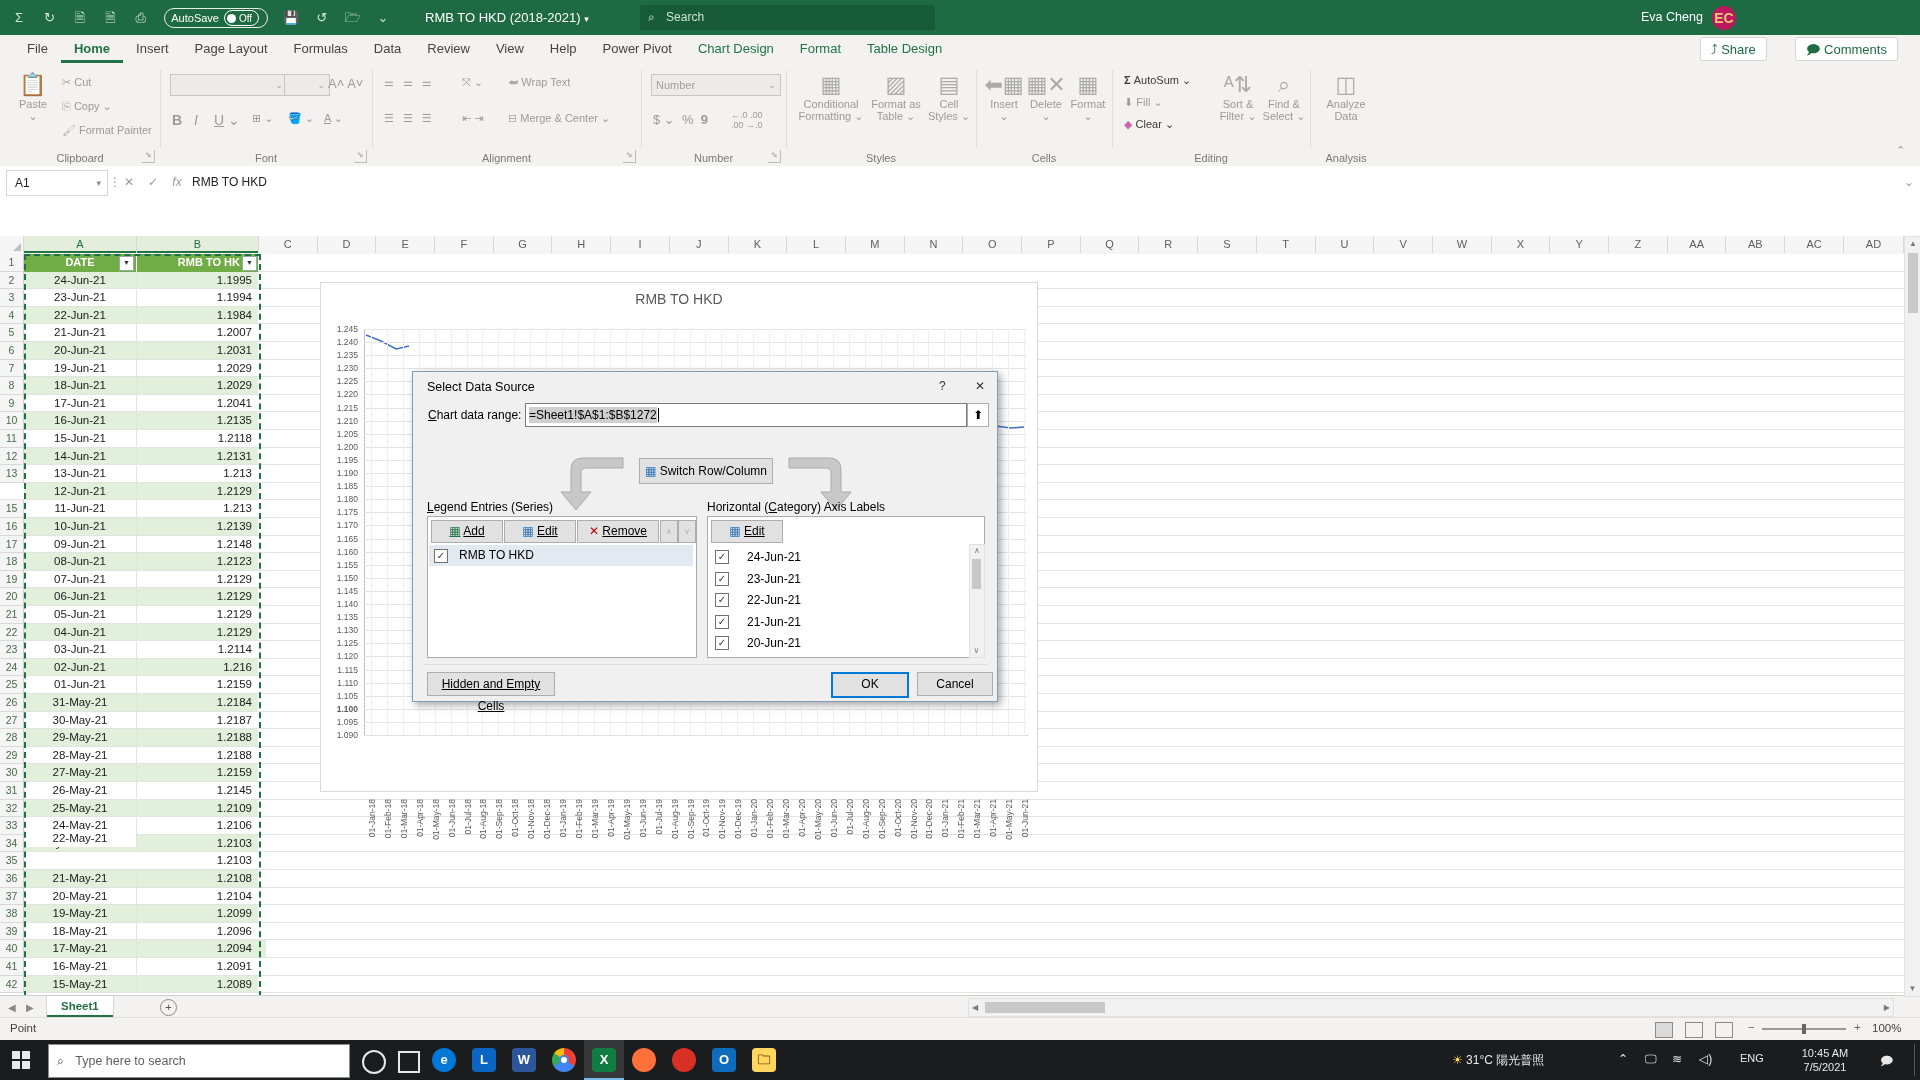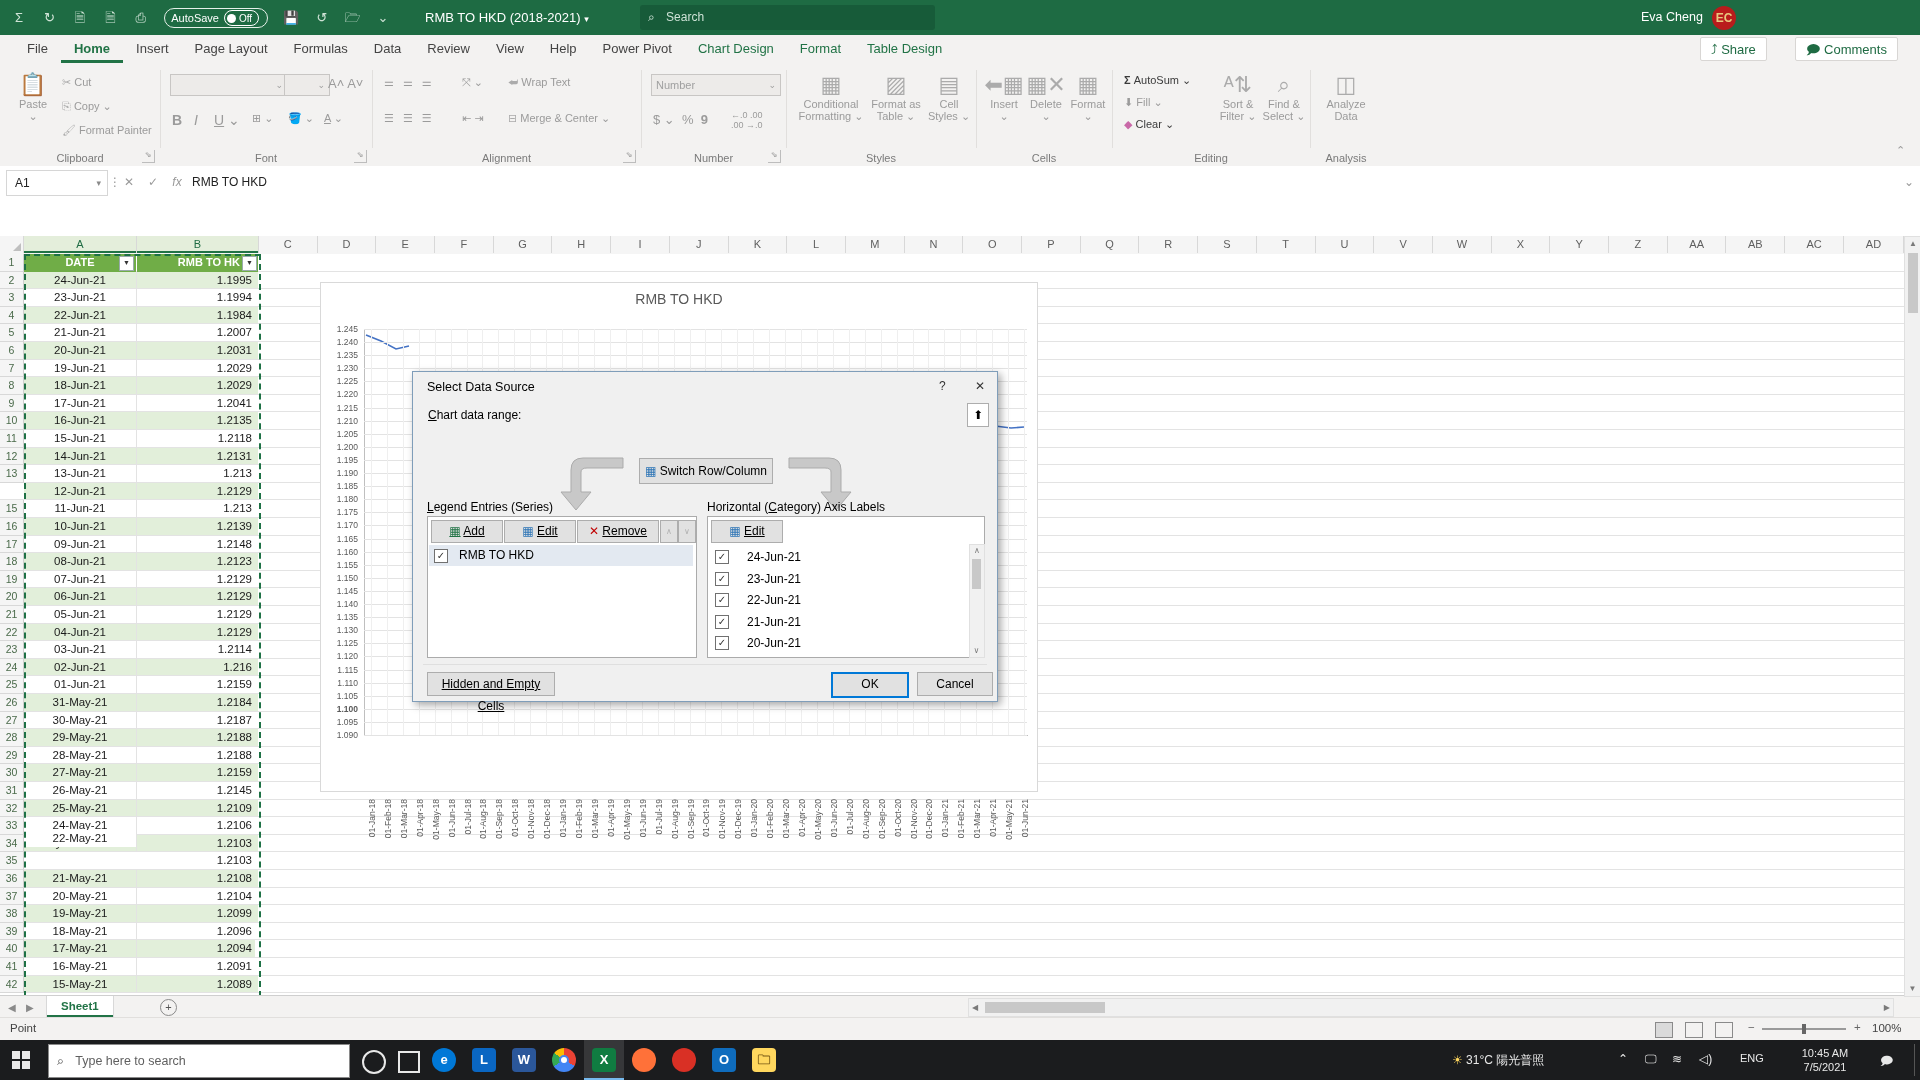--- a/index.html
+++ b/index.html
@@ -6,21 +6,21 @@
   #screen{position:relative;width:1920px;height:1080px;background:#fff;overflow:hidden;
           font-family:"Liberation Sans","DejaVu Sans",sans-serif;-webkit-font-smoothing:antialiased;}
   .abs{position:absolute;}
   
   #titlebar{left:0;top:0;width:1920px;height:35px;background:#1E6B43;color:#fff;}
   .qat-ic{color:#CFE3D6;font-size:13px;line-height:35px;text-align:center;width:26px;height:35px;display:inline-block;}
   #autosave-pill{display:inline-flex;align-items:center;gap:5px;border:1px solid #E6F0E9;border-radius:10px;height:18px;padding:0 8px 0 4px;color:#fff;font-size:11px;margin-top:8px;}
   #autosave-pill .dot{width:9px;height:9px;border-radius:50%;background:#fff;}
   #tb-title{color:#fff;font-size:13px;line-height:35px;}
   #tb-search{left:640px;top:5px;width:295px;height:25px;background:#175B39;border-radius:3px;color:#CDE2D6;font-size:12px;line-height:25px;}
-  #user-avatar{width:24px;height:24px;border-radius:50%;background:#b91c1c;color:#E9C97E;font-size:12px;font-weight:bold;text-align:center;line-height:24px;}
+  #user-avatar{width:24px;height:24px;border-radius:50%;background:#be185d;color:#E9C97E;font-size:14px;font-weight:bold;text-align:center;line-height:24px;}
   .winbtn{width:34px;height:35px;color:#fff;font-size:13px;text-align:center;line-height:35px;}
   
   #menurow{left:0;top:35px;width:1920px;height:29px;background:#F3F2F1;border-bottom:1px solid #E1DFDD;}
   .mtab{display:inline-block;padding:0 13px;font-size:13px;line-height:28px;color:#444;}
   .mtab.active{font-weight:bold;color:#217346;box-shadow:inset 0 -3px 0 #217346;}
   .mtab.ctx{color:#217346;}
   .pillbtn{border:1px solid #E1DFDD;background:#fff;border-radius:2px;color:#1F6B43;font-size:13px;height:24px;line-height:24px;padding:0 10px;}
   
   #ribbon{left:0;top:64px;width:1920px;height:102px;background:#F3F2F1;border-bottom:1px solid #D8D6D4;}
   .rsep{position:absolute;top:6px;bottom:18px;width:1px;background:#E1DFDD;}
@@ -428,21 +428,21 @@
         <div class="cell" style="left: 137px; top: 651.2px; width: 115px; height: 16.6px; background: rgb(226, 239, 218); text-align: right; line-height: 17.6px; padding-right: 6px;">1.2099</div>
       </div>
       <div class="rhdr" style="top: 668.8px; height: 16.6px; line-height: 17.6px;">39</div>
       <div>
         <div class="cell" style="left: 24px; top: 668.8px; width: 112px; height: 16.6px; background: rgb(255, 255, 255); text-align: center; line-height: 17.6px; border-right: 1px solid rgb(227, 227, 227);">18-May-21</div>
         <div class="cell" style="left: 137px; top: 668.8px; width: 115px; height: 16.6px; background: rgb(255, 255, 255); text-align: right; line-height: 17.6px; padding-right: 6px;">1.2096</div>
       </div>
       <div class="rhdr" style="top: 686.4px; height: 16.6px; line-height: 17.6px;">40</div>
       <div>
         <div class="cell" style="left: 24px; top: 686.4px; width: 112px; height: 16.6px; background: rgb(226, 239, 218); text-align: center; line-height: 17.6px; border-right: 1px solid rgb(227, 227, 227);">17-May-21</div>
-        <div class="cell" style="left: 137px; top: 686.4px; width: 115px; height: 16.6px; background: rgb(226, 239, 218); text-align: right; line-height: 17.6px; padding-right: 3px;">1.2094</div>
+        <div class="cell" style="left: 137px; top: 686.4px; width: 115px; height: 16.6px; background: rgb(226, 239, 218); text-align: right; line-height: 17.6px; padding-right: 14px;">1.2094</div>
       </div>
       <div class="rhdr" style="top: 704px; height: 16.6px; line-height: 17.6px;">41</div>
       <div>
         <div class="cell" style="left: 24px; top: 704px; width: 112px; height: 16.6px; background: rgb(255, 255, 255); text-align: center; line-height: 17.6px; border-right: 1px solid rgb(227, 227, 227);">16-May-21</div>
         <div class="cell" style="left: 137px; top: 704px; width: 115px; height: 16.6px; background: rgb(255, 255, 255); text-align: right; line-height: 17.6px; padding-right: 6px;">1.2091</div>
       </div>
       <div class="rhdr" style="top: 721.6px; height: 16.6px; line-height: 17.6px;">42</div>
       <div>
         <div class="cell" style="left: 24px; top: 721.6px; width: 112px; height: 16.6px; background: rgb(226, 239, 218); text-align: center; line-height: 17.6px; border-right: 1px solid rgb(227, 227, 227);">15-May-21</div>
         <div class="cell" style="left: 137px; top: 721.6px; width: 115px; height: 16.6px; background: rgb(226, 239, 218); text-align: right; line-height: 17.6px; padding-right: 6px;">1.2089</div>
@@ -606,20 +606,23 @@
       <div class="xtickw" style="left: 683.073px; top: 510px;"><span>01-May-21</span></div>
       <div class="xgrid" style="left: 703px; top: 46px; height: 406px;"></div>
       <div class="xtickw" style="left: 699px; top: 510px;"><span>01-Jun-21</span></div>
     </div>
 
   <div id="dlg" class="abs">
     <div class="abs" style="left:14px;top:8px;font-size:12.5px">Select Data Source</div>
     <div class="abs" style="left:526px;top:7px;color:#333">?</div>
     <div class="abs" style="left:562px;top:7px;color:#333">✕</div>
     <div class="abs u" style="left:15px;top:36px">Chart data range:</div>
+    <div class="abs" style="left:112px;top:31px;width:440px;height:22px;background:#fff;border:1px solid #7A7A7A;line-height:22px">
+      <span style="background:#CFCFCF;margin-left:3px;padding:1px 0">=Sheet1!$A$1:$B$1272</span><span style="border-left:1px solid #000;margin-left:1px"></span>
+    </div>
     <div class="dbtn" style="left:554px;top:31px;width:20px;height:22px;line-height:22px;background:#fff">⬆</div>
     <div class="dbtn" style="left:226px;top:86px;width:132px;height:24px;line-height:24px">
       <span style="color:#2E75B6">▦</span> <span class="u" style="position:static">Switch Row/Column</span>
     </div>
     <svg class="abs" style="left:140px;top:80px" width="80" height="64">
       <path d="M70 6 L30 6 Q18 6 18 18 L18 40 L8 40 L23 58 L38 40 L28 40 L28 20 Q28 16 34 16 L70 16 Z" fill="#C8C8C8" stroke="#ABABAB"></path>
     </svg>
     <svg class="abs" style="left:366px;top:80px" width="80" height="64">
       <path d="M10 6 L50 6 Q62 6 62 18 L62 40 L72 40 L57 58 L42 40 L52 40 L52 20 Q52 16 46 16 L10 16 Z" fill="#C8C8C8" stroke="#ABABAB"></path>
     </svg>

